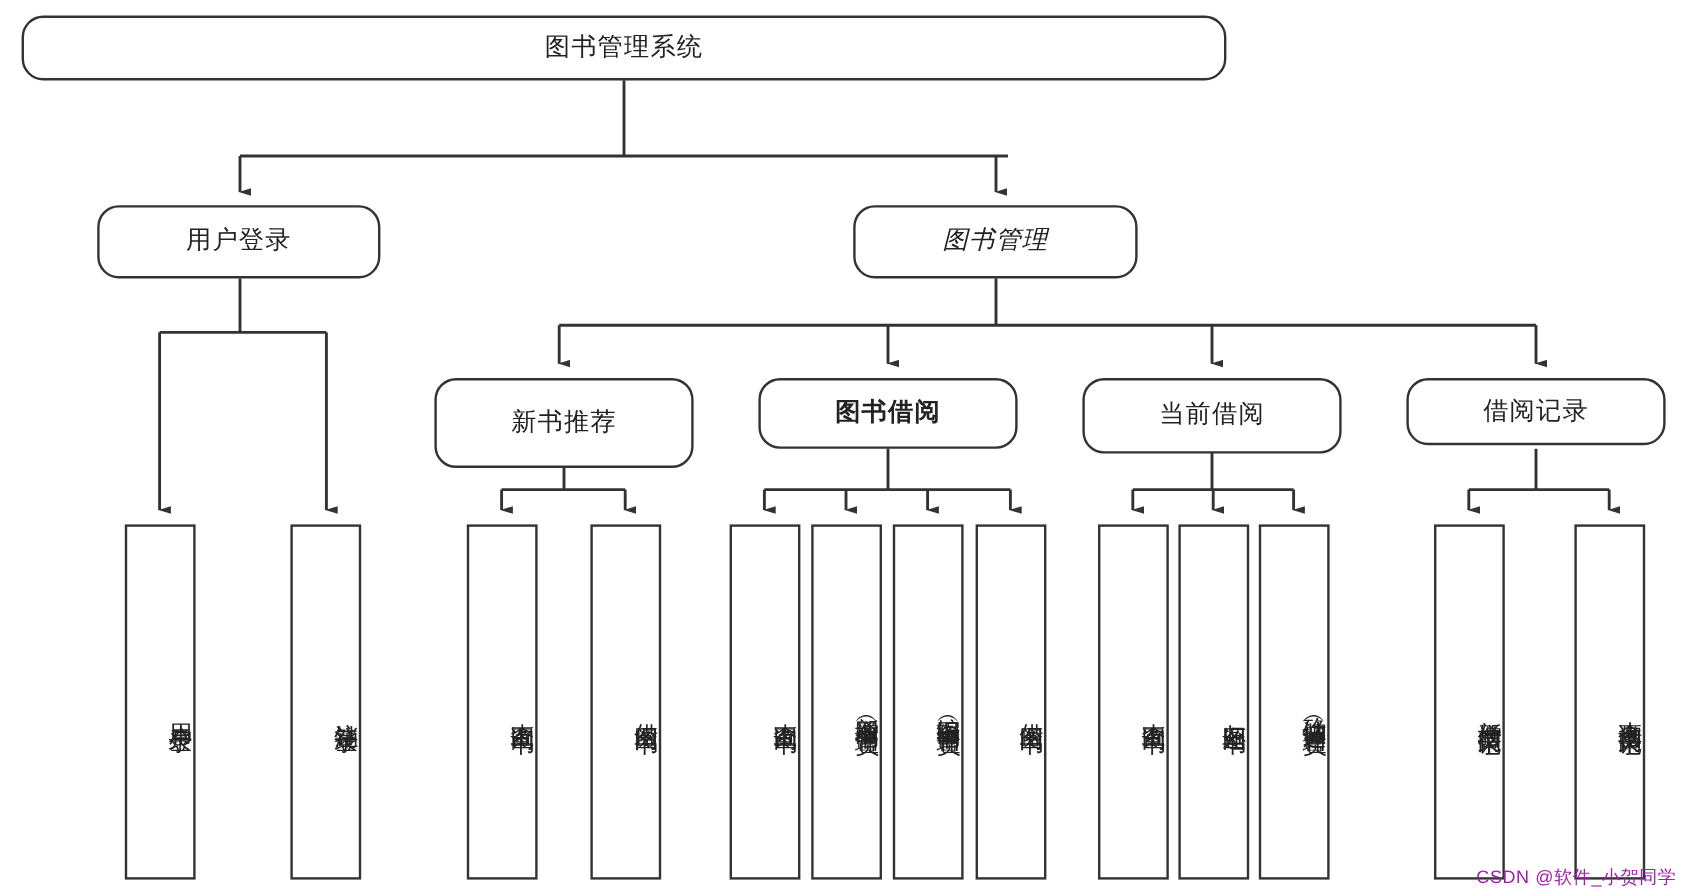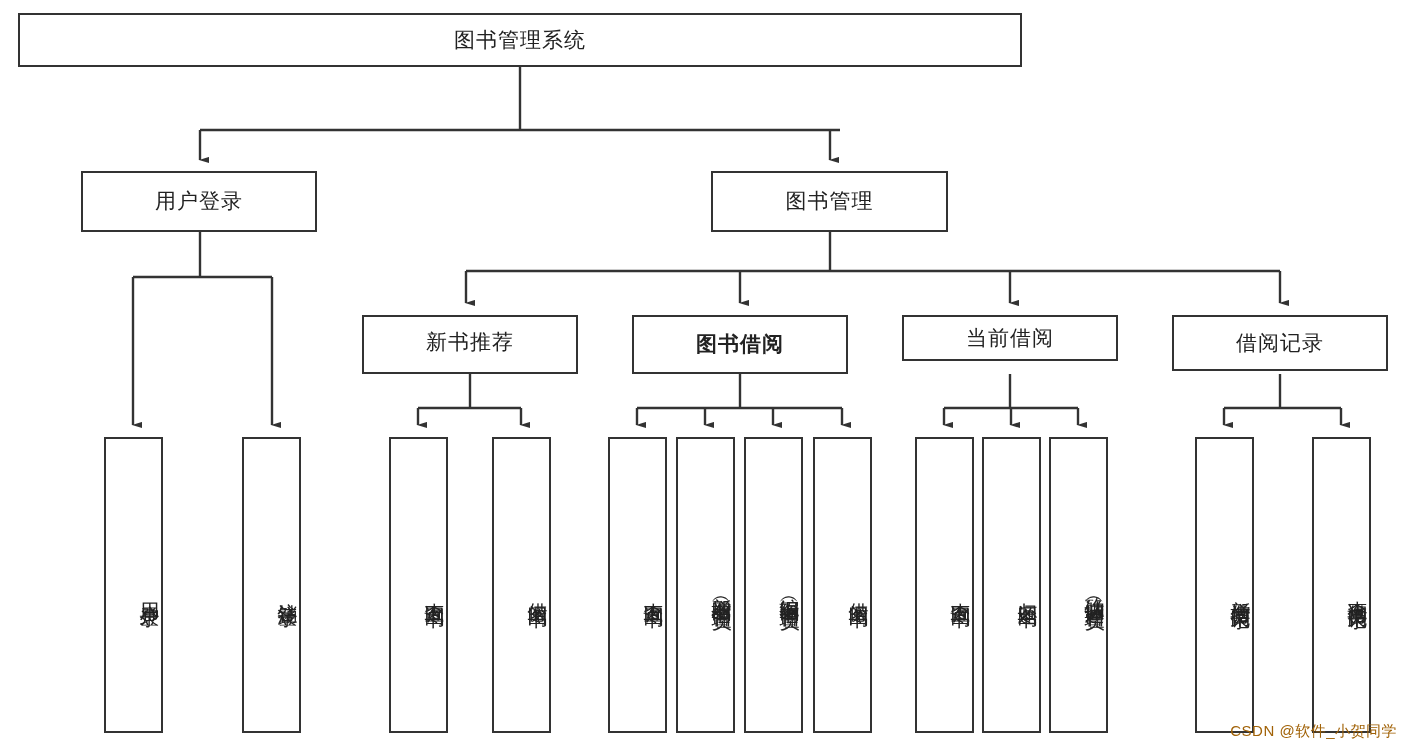--- a/index.html
+++ b/index.html
@@ -32,41 +32,42 @@
     background: #ffffff;
     display: flex;
     align-items: center;
     justify-content: center;
     color: #222222;
     line-height: 1.18;
   }
   .node.horiz {
     font-size: 21px;
     letter-spacing: 1px;
+    border-radius: 18px;
   }
   .node.vert {
     writing-mode: vertical-rl;
     text-orientation: upright;
     font-size: 20px;
     letter-spacing: 2px;
     align-items: flex-start;
     justify-content: center;
     padding-top: 12px;
   }
   .node.vert .vtext {
     writing-mode: vertical-rl;
     text-orientation: upright;
     display: block;
   }
   #watermark {
     position: absolute;
     right: 8px;
     bottom: 6px;
     font-size: 15px;
-    color: #a16207;
+    color: #a21caf;
     letter-spacing: 0.5px;
     white-space: nowrap;
     margin-top: 40px;
   }
 </style>
 </head>
 <body>
 
 <div id="canvas">
 
@@ -120,31 +121,31 @@
     </g>
   </svg>
 
   <div class="node horiz" style="left:18px; top:13px; width:1004px; height:54px;">
     <span>图书管理系统</span>
   </div>
 
   <div class="node horiz" style="left:81px; top:171px; width:236px; height:61px;">
     <span>用户登录</span>
   </div>
-  <div class="node horiz" style="left:711px; top:171px; width:237px; height:61px;">
+  <div class="node horiz" style="left:711px; top:171px; width:237px; height:61px;font-style:italic;">
     <span>图书管理</span>
   </div>
 
-  <div class="node horiz" style="left:362px; top:315px; width:216px; height:59px;font-family:Liberation Mono, monospace;">
+  <div class="node horiz" style="left:362px; top:315px; width:216px; height:75px;">
     <span>新书推荐</span>
   </div>
   <div class="node horiz" style="left:632px; top:315px; width:216px; height:59px;font-weight:bold;">
     <span>图书借阅</span>
   </div>
-  <div class="node horiz" style="left:902px; top:315px; width:216px; height:46px;">
+  <div class="node horiz" style="left:902px; top:315px; width:216px; height:63px;">
     <span>当前借阅</span>
   </div>
   <div class="node horiz" style="left:1172px; top:315px; width:216px; height:56px;">
     <span>借阅记录</span>
   </div>
 
   <div class="node vert" style="left:104px; top:437px; width:59px; height:296px;">
     <span class="vtext">用户登录</span>
   </div>
   <div class="node vert" style="left:242px; top:437px; width:59px; height:296px;">

